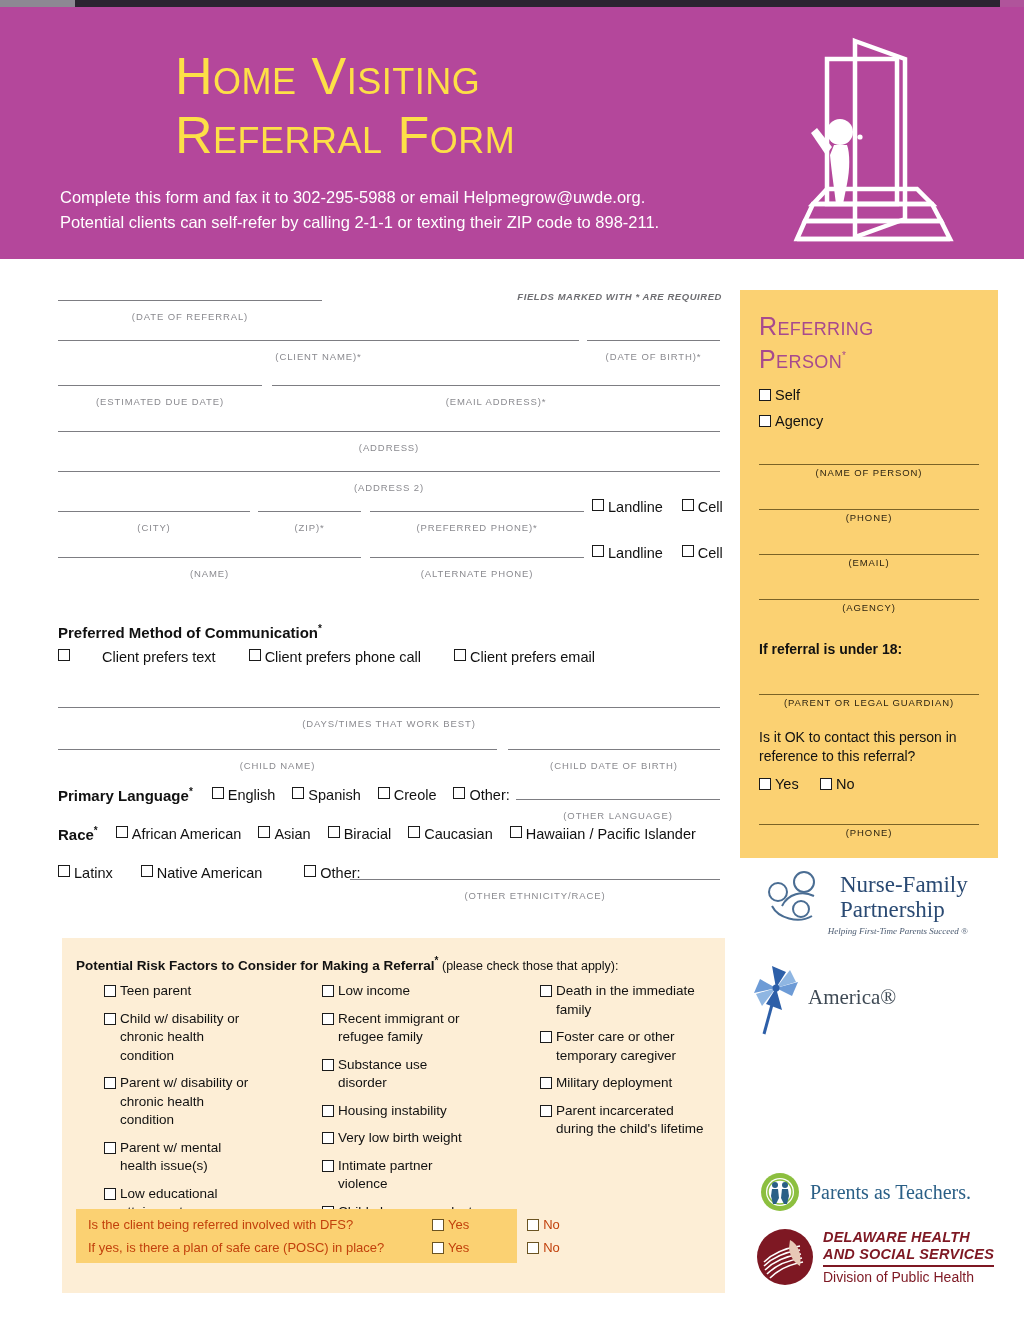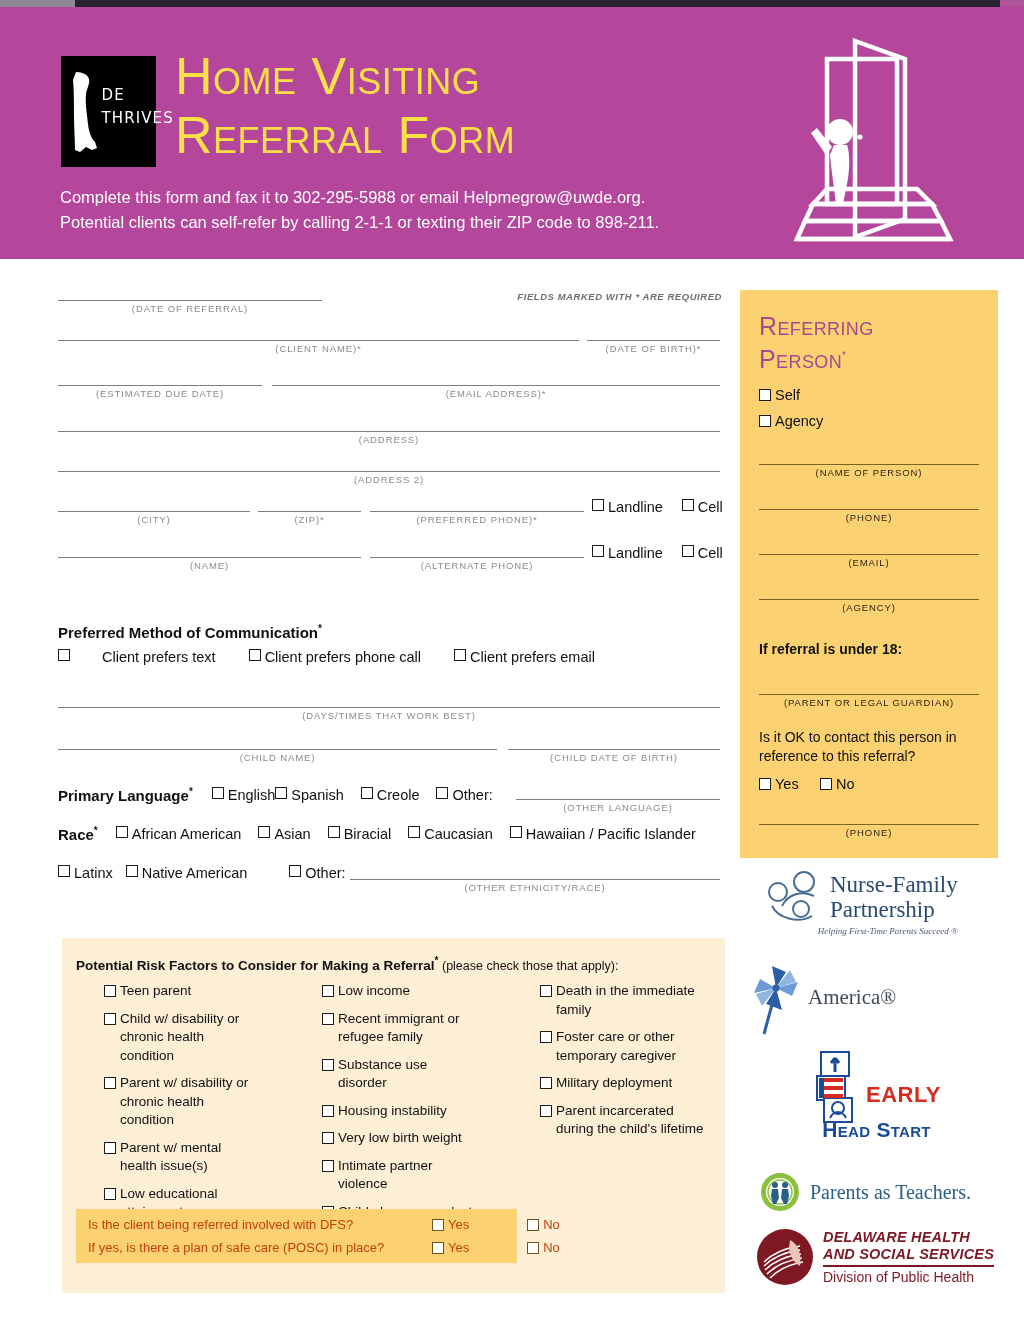--- a/index.html
+++ b/index.html
@@ -51,21 +51,21 @@
 
   .note-required {
     position:absolute; right:18px; top:32px;
     font-size:9.5px; letter-spacing:0.55px; color:#6e6e72;
     font-style:italic; font-weight:700;
   }
 
   .fld { position:absolute; }
   .fld .rule { position:absolute; left:0; top:0; height:1px; background:#7d7d82; width:100%; }
   .fld .cap {
-    position:absolute; top:3px; width:100%; text-align:center;
+    position:absolute; top:11px; width:100%; text-align:center;
     font-size:9.5px; letter-spacing:0.9px; color:#8a8a8f; white-space:nowrap;
   }
 
   .cbx {
     display:inline-block; width:12px; height:12px; border:1.4px solid #1b1b1b;
     background:#fff; vertical-align:-1px; margin-right:4px; flex:0 0 auto;
   }
   .cbx.y { border-color:#6b5422; }
   .chk { display:inline-flex; align-items:flex-start; font-size:14.5px; color:#111; }
 
@@ -116,21 +116,21 @@
   .yfld .cap {
     position:absolute; top:3px; width:100%; text-align:center;
     font-size:9.5px; letter-spacing:0.9px; color:#2c2312; white-space:nowrap;
   }
   .ytext { position:absolute; left:19px; font-size:14px; color:#111; line-height:19px; width:222px; }
   .ytext.b { font-weight:700; }
 
   
   .logos { position:absolute; left:740px; top:866px; width:284px; height:430px; }
   .lg { position:absolute; }
-  .nfp-t1 { font-family:"Liberation Serif", serif; font-size:23px; color:#2a4a73; line-height:25px; }
+  .nfp-t1 { font-family:"Liberation Serif", serif; font-size:23px; color:#2a4a73; line-height:25px;margin-left:10px; }
   .nfp-t2 { font-family:"Liberation Serif", serif; font-size:9px; font-style:italic; color:#4a5a70; }
   .hfa-t1 { font-size:27px; font-weight:700; color:#3f4a55; letter-spacing:-0.5px; }
   .hfa-t2 { font-family:"Liberation Serif", serif; font-size:21px; color:#3f4a55; }
   .ehs-t1 { font-size:22px; font-weight:700; color:#d62b1f; letter-spacing:0.5px; }
   .ehs-t2 { font-size:21px; font-weight:700; color:#1b4b96; letter-spacing:0.3px; }
   .pat-t { font-family:"Liberation Serif", serif; font-size:20px; color:#2a5f86; }
   .dhss-t1 { font-size:14.5px; font-weight:700; font-style:italic; color:#7e1823; line-height:17px; letter-spacing:0.2px; }
   .dhss-t2 { font-size:14px; color:#7e1823; }
   .dhss-rule { height:1.3px; background:#7e1823; }
 </style>
@@ -139,33 +139,20 @@
 
 <div class="page">
 
   <div class="top-strip">
     <div class="lt"></div>
     <div class="rt"></div>
   </div>
 
   <div class="header">
 
-    <div class="logo-box">
-      <div class="logo-inner">
-        <svg class="logo-svg" width="34" height="84" viewBox="0 0 34 84">
-          <path d="M10 2 C17 2, 22 5, 23 9 C24 14, 21 18, 20 24 C19 33, 21 44, 22 54
-                   C23 62, 25 68, 29 72 L31 78 L26 80 L20 77 L14 82 L9 80
-                   C9 70, 8 58, 8 46 C8 34, 8 20, 7 10 Z" fill="#ffffff"></path>
-        </svg>
-        <div class="logo-txt">
-          <div>DE</div>
-          <div>THRIVES</div>
-        </div>
-      </div>
-    </div>
 
     <div class="title">
       <div style="font-variant:small-caps;">Home Visiting</div>
       <div style="font-variant:small-caps;">Referral Form</div>
     </div>
 
     <div class="subtitle">
       <div>Complete this form and fax it to 302-295-5988 or email Helpmegrow@uwde.org.</div>
       <div>Potential clients can self-refer by calling 2-1-1 or texting their ZIP code to 898-211.</div>
     </div>
@@ -300,21 +287,21 @@
     </div>
     <div class="fld" style="left:508px; top:490px; width:212px;">
       <div class="rule"></div>
       <div class="cap">(CHILD DATE OF BIRTH)</div>
     </div>
 
     <div class="rowchk" style="left:58px; top:527px;">
       <span class="hdg" style="position:relative;">
         <span>Primary Language</span><span class="sup">*</span>
       </span>
-      <label class="chk" style="margin-left:19px; ">
+      <label class="chk" style="margin-left:19px; margin-right:17px;">
         <span class="cbx"></span>
         <span>English</span>
       </label>
       <label class="chk" style="margin-right:17px;">
         <span class="cbx"></span>
         <span>Spanish</span>
       </label>
       <label class="chk" style="margin-right:17px;">
         <span class="cbx"></span>
         <span>Creole</span>
@@ -349,21 +336,21 @@
         <span class="cbx"></span>
         <span>Caucasian</span>
       </label>
       <label class="chk">
         <span class="cbx"></span>
         <span>Hawaiian / Pacific Islander</span>
       </label>
     </div>
 
     <div class="rowchk" style="left:58px; top:606px;">
-      <label class="chk" style="margin-right:13px;">
+      <label class="chk" style="margin-right:28px;">
         <span class="cbx"></span>
         <span>Latinx</span>
       </label>
       <label class="chk" style="margin-right:42px;">
         <span class="cbx"></span>
         <span>Native American</span>
       </label>
       <label class="chk">
         <span class="cbx"></span>
         <span>Other:</span>
@@ -575,44 +562,20 @@
             <circle cx="0" cy="0" r="3.5" fill="#2d5fa8"></circle>
           </g>
           <path d="M30 28 L18 72" stroke="#2d5fa8" stroke-width="3" fill="none"></path>
         </svg>
         <div style="margin-left:2px;">
           <div class="hfa-t2" style="text-align:center; margin-top:-3px;">America®</div>
         </div>
       </div>
     </div>
 
-    <div class="lg" style="left:72px; top:184px;">
-      <div style="display:flex; align-items:flex-end;">
-        <svg width="52" height="74" viewBox="0 0 52 74">
-          <g stroke="#1b4b96" stroke-width="2" fill="#ffffff">
-            <rect x="9" y="2" width="28" height="24"></rect>
-            <rect x="5" y="26" width="28" height="24" fill="#ffffff"></rect>
-            <rect x="12" y="48" width="28" height="24"></rect>
-          </g>
-          <path d="M23 22 L23 8 M23 8 L19 13 M23 8 L27 13" stroke="#1b4b96" stroke-width="3" fill="none"></path>
-          <g>
-            <rect x="7" y="28" width="24" height="4" fill="#d62b1f"></rect>
-            <rect x="7" y="36" width="24" height="4" fill="#d62b1f"></rect>
-            <rect x="7" y="44" width="24" height="4" fill="#d62b1f"></rect>
-            <rect x="7" y="28" width="5" height="20" fill="#1b4b96"></rect>
-          </g>
-          <circle cx="26" cy="58" r="6" fill="none" stroke="#1b4b96" stroke-width="2"></circle>
-          <path d="M18 68 C22 60, 30 60, 34 68" fill="none" stroke="#1b4b96" stroke-width="2"></path>
-        </svg>
-        <div style="margin-left:2px; margin-bottom:16px;">
-          <div class="ehs-t1">EARLY</div>
-        </div>
-      </div>
-      <div class="ehs-t2" style="text-align:center; margin-top:-6px; font-variant:small-caps;">Head Start</div>
-    </div>
 
     <div class="lg" style="left:20px; top:306px;">
       <div style="display:flex; align-items:center;">
         <svg width="40" height="40" viewBox="0 0 40 40">
           <circle cx="20" cy="20" r="19" fill="#8cbf3f"></circle>
           <circle cx="20" cy="20" r="14" fill="#ffffff"></circle>
           <circle cx="20" cy="20" r="12" fill="none" stroke="#8cbf3f" stroke-width="1.5"></circle>
           <g fill="#2a5f86">
             <circle cx="15" cy="13" r="3"></circle>
             <circle cx="25" cy="13" r="3"></circle>

